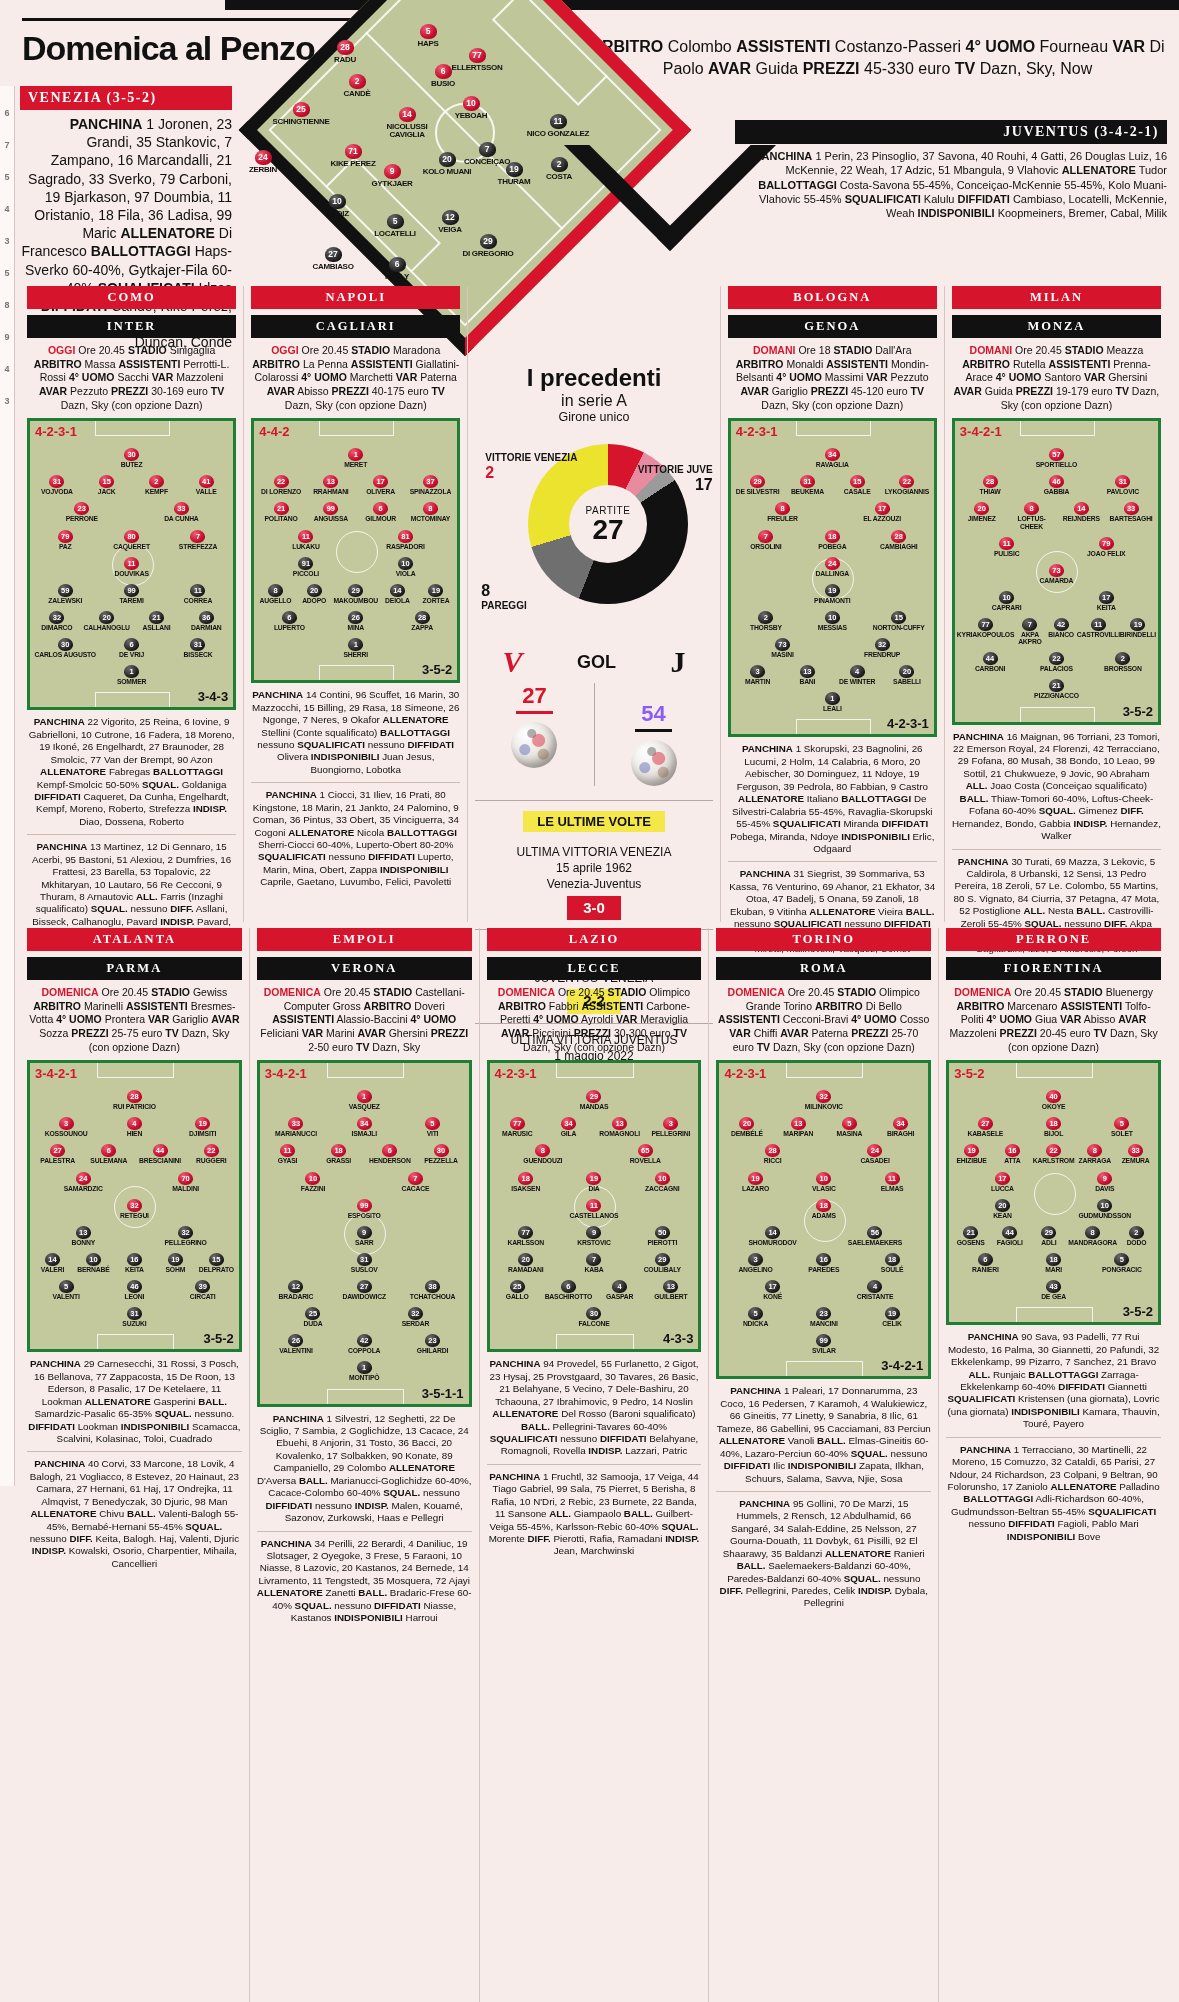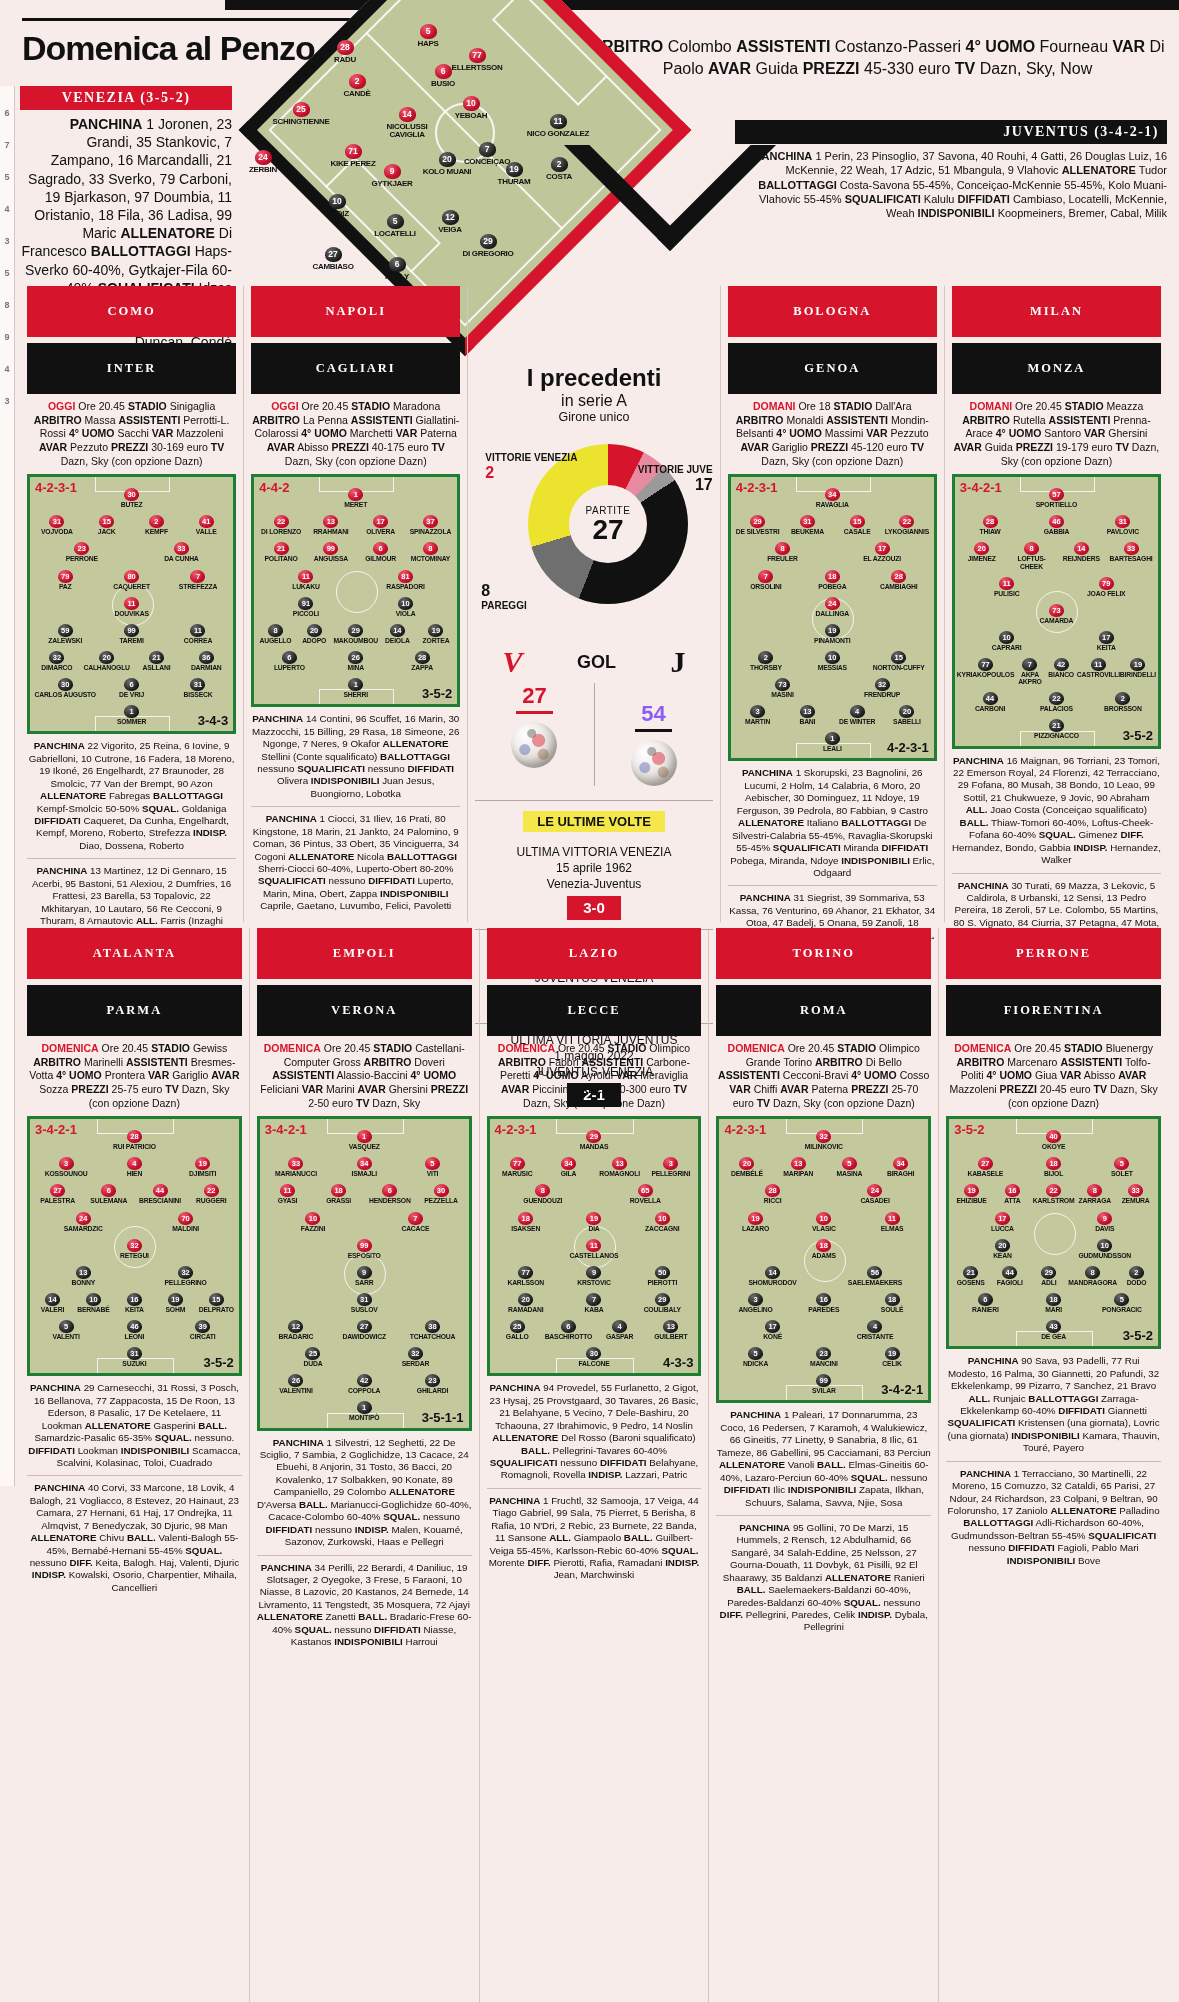--- a/index.html
+++ b/index.html
@@ -9,21 +9,21 @@
   b.rw{color:#d6152c;}
   
   #top-black-bar{position:absolute;left:225px;top:0;width:954px;height:10px;background:#111;}
   #left-margin{position:absolute;left:0;top:86px;width:14px;height:1400px;background:#fdf7f5;border-right:1px solid #d8c4c1;}
   #left-margin .lmn{font-size:9px;font-weight:bold;color:#777;text-align:center;margin-top:22px;}
   #masthead{position:absolute;left:22px;top:18px;width:545px;}
   #masthead .rule{height:3px;background:#111;margin-bottom:8px;}
   #masthead h1{margin:0;font-size:34px;font-weight:bold;letter-spacing:-1px;}
   #officials{position:absolute;left:590px;top:36px;width:575px;text-align:center;font-size:16px;line-height:1.35;}
   .team-panel .bar{color:#fff;font-family:"Liberation Serif",serif;font-weight:bold;font-size:14px;
-      letter-spacing:1.5px;padding:4px 8px;text-align:center;}
+      letter-spacing:1.5px;padding:4px 8px;}
   #venezia-panel{position:absolute;left:20px;top:86px;width:212px;}
   #venezia-panel .bar{background:#d6152c;}
   #venezia-panel .body{font-size:14px;line-height:1.3;margin-top:5px;text-align:right;}
   #juventus-panel{position:absolute;left:735px;top:120px;width:432px;text-align:right;}
   #juventus-panel .bar{background:#111;text-align:right;}
   #juventus-panel .body{font-size:11px;line-height:1.3;margin-top:5px;}
   
   #top-pitch{position:absolute;left:225px;top:0;width:490px;height:285px;}
   #field{position:absolute;left:80px;top:-30px;width:320px;height:320px;transform:rotate(45deg);
       background:#bfc79a;border:13px solid;border-top-color:#d6152c;border-right-color:#d6152c;
@@ -44,25 +44,25 @@
   .tp .nm{font-size:8px;font-weight:bold;letter-spacing:-.3px;line-height:1.05;margin-top:1px;}
   
   .grid{position:absolute;display:flex;}
   #mid-grid{left:20px;top:286px;width:1148px;height:636px;}
   #bottom-grid{left:20px;top:928px;width:1148px;height:1074px;}
   .slot{width:215px;padding:0 7px;box-sizing:content-box;}
   .slot + .slot{border-left:1px solid #d8c4c1;}
   .slot.center{width:244px;}
   
   .mp .bar{color:#fff;font-family:"Liberation Serif",serif;font-weight:bold;font-size:12.5px;
-      letter-spacing:2px;text-align:center;padding:18px 0;}
+      letter-spacing:2px;text-align:center;padding:4px 0;}
   .mp .bar.home{background:#d6152c;}
   .mp .bar.away{background:#111;margin-top:6px;}
   .mp .info{font-size:10.5px;line-height:1.3;text-align:center;margin:6px 1px;}
-  .pitchbox{position:relative;border:3px solid #1e7e34;background:#c3c99d;padding:4px 2px;}
+  .pitchbox{position:relative;border:3px solid #1e7e34;background:#c3c99d;padding:20px 2px;}
   .pitchbox .boxT{position:absolute;left:32%;top:0;width:36%;height:14px;border:1px solid rgba(255,255,255,.8);border-top:none;}
   .pitchbox .boxB{position:absolute;left:32%;bottom:0;width:36%;height:14px;border:1px solid rgba(255,255,255,.8);border-bottom:none;}
   .pitchbox .circle{position:absolute;left:50%;top:50%;width:40px;height:40px;margin:-20px 0 0 -20px;
       border:1px solid rgba(255,255,255,.8);border-radius:50%;}
   .pitchbox .frow{display:flex;justify-content:space-around;align-items:flex-start;position:relative;margin:2px 0;}
   .fp{text-align:center;width:100%;}
   .fp .chip{width:15px;height:13px;font-size:7.5px;line-height:13px;}
   .fp .nm{font-size:6.8px;font-weight:bold;letter-spacing:-.2px;line-height:1.05;}
   .flab{position:absolute;font-size:13px;font-weight:bold;z-index:3;}
   .flab.home{left:5px;top:3px;color:#d6152c;}

